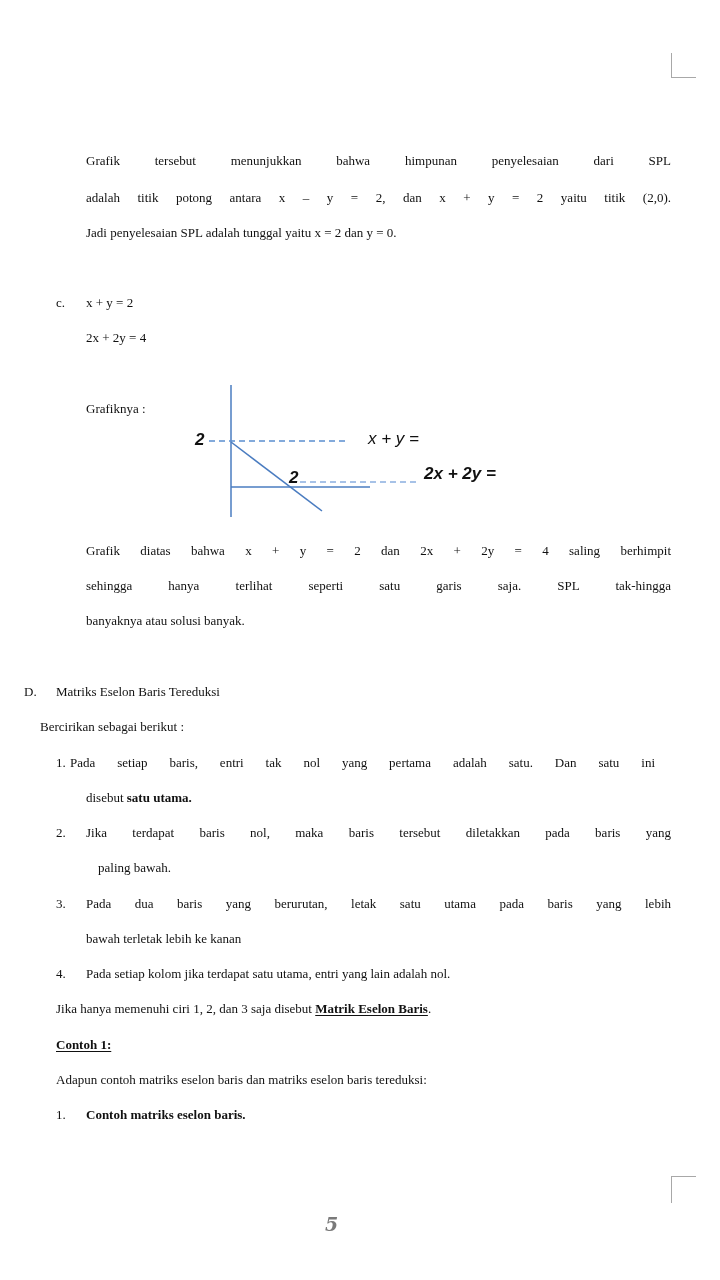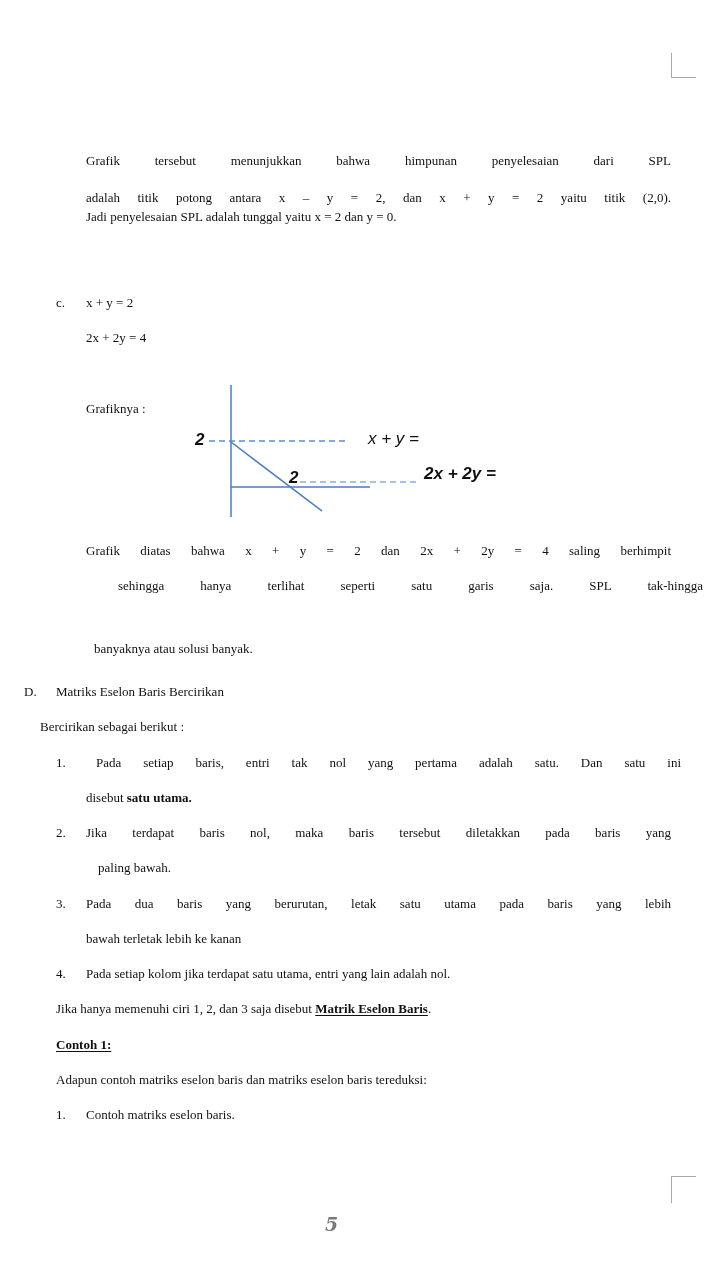--- a/index.html
+++ b/index.html
@@ -22,63 +22,63 @@
   svg.graph { position: absolute; left: 0; top: 0; }
 </style>
 </head>
 <body>
 
 <div class="corner-tl"></div>
 <div class="corner-bl"></div>
 
 <div class="line justify" style="left:86px; top:150px; width:585px;">Grafik tersebut menunjukkan bahwa himpunan penyelesaian dari SPL</div>
 <div class="line justify" style="left:86px; top:187px; width:585px;">adalah titik potong antara x – y = 2,  dan x + y = 2  yaitu titik (2,0).</div>
-<div class="line" style="left:86px; top:206px;">Jadi penyelesaian SPL adalah tunggal yaitu x = 2 dan y = 0.</div>
+<div class="line" style="left:86px; top:222px;">Jadi penyelesaian SPL adalah tunggal yaitu x = 2 dan y = 0.</div>
 
 <div class="line" style="left:56px; top:292px;">c.</div>
 <div class="line" style="left:86px; top:292px;">x + y = 2</div>
 <div class="line" style="left:86px; top:327px;">2x + 2y =  4</div>
 <div class="line" style="left:86px; top:398px;">Grafiknya :</div>
 
 <svg class="graph" width="720" height="1280">
   <line x1="231" y1="385" x2="231" y2="517" stroke="#4a7cc0" stroke-width="1.5"></line>
   <line x1="231" y1="487" x2="370" y2="487" stroke="#4a7cc0" stroke-width="1.5"></line>
   <line x1="231" y1="442" x2="322" y2="511" stroke="#4a7cc0" stroke-width="1.5"></line>
   <line x1="209" y1="441" x2="347" y2="441" stroke="#5b8fd0" stroke-width="1.5" stroke-dasharray="6,4"></line>
   <line x1="300" y1="482" x2="420" y2="482" stroke="#8aaee0" stroke-width="1.5" stroke-dasharray="6,4"></line>
 </svg>
 <div class="graph-label" style="left:195px; top:430px;">2</div>
 <div class="graph-label" style="left:289px; top:468px;">2</div>
 <div class="graph-label" style="left:368px; top:429px; font-weight:normal;">x + y =</div>
 <div class="graph-label" style="left:424px; top:464px;">2x + 2y =</div>
 
 <div class="line justify" style="left:86px; top:540px; width:585px;">Grafik diatas bahwa x + y = 2  dan 2x + 2y = 4 saling berhimpit</div>
-<div class="line justify" style="left:86px; top:575px; width:585px;margin-left:32px;">sehingga hanya terlihat seperti satu garis saja. SPL tak-hingga</div>
-<div class="line" style="left:86px; top:638px;margin-left:8px;">banyaknya atau solusi banyak.</div>
+<div class="line justify" style="left:86px; top:575px; width:585px;">sehingga hanya terlihat seperti satu garis saja. SPL tak-hingga</div>
+<div class="line" style="left:86px; top:610px;">banyaknya atau solusi banyak.</div>
 
 <div class="line" style="left:24px; top:681px;">D.</div>
-<div class="line" style="left:56px; top:681px;">Matriks Eselon Baris Bercirikan</div>
+<div class="line" style="left:56px; top:681px;">Matriks Eselon Baris Tereduksi</div>
 <div class="line" style="left:40px; top:716px;text-align:right;">Bercirikan sebagai berikut :</div>
 
 <div class="line" style="left:56px; top:752px;">1.</div>
-<div class="line justify" style="left:96px; top:752px; width:585px;">Pada setiap baris, entri tak nol yang pertama adalah satu. Dan satu ini</div>
+<div class="line justify" style="left:70px; top:752px; width:585px;">Pada setiap baris, entri tak nol yang pertama adalah satu. Dan satu ini</div>
 <div class="line" style="left:86px; top:787px;"><span>disebut </span><span class="bold">satu utama.</span></div>
 
 <div class="line" style="left:56px; top:822px;">2.</div>
 <div class="line justify" style="left:86px; top:822px; width:585px;">Jika terdapat baris nol, maka baris tersebut diletakkan pada baris yang</div>
 <div class="line" style="left:86px; top:857px;margin-left:12px;">paling bawah.</div>
 
 <div class="line" style="left:56px; top:893px;">3.</div>
 <div class="line justify" style="left:86px; top:893px; width:585px;">Pada dua baris yang berurutan, letak satu utama pada baris yang lebih</div>
 <div class="line" style="left:86px; top:928px;">bawah terletak lebih ke kanan</div>
 
 <div class="line" style="left:56px; top:963px;">4.</div>
 <div class="line" style="left:86px; top:963px;">Pada setiap kolom jika terdapat satu utama, entri yang lain adalah nol.</div>
 
 <div class="line" style="left:56px; top:998px;"><span>Jika hanya memenuhi ciri 1, 2, dan 3 saja disebut </span><span class="bold ul">Matrik Eselon Baris</span><span>.</span></div>
 
 <div class="line bold ul" style="left:56px; top:1034px;">Contoh 1:</div>
 <div class="line" style="left:56px; top:1069px;">Adapun contoh matriks eselon baris dan matriks eselon baris tereduksi:</div>
 
 <div class="line" style="left:56px; top:1104px;">1.</div>
-<div class="line" style="left:86px; top:1104px;">Contoh matriks eselon baris.</div>
+<div class="line" style="left:86px; top:1104px;font-weight:bold;">Contoh matriks eselon baris.</div>
 
 <div class="page-num">5</div>
 
 </body></html>

